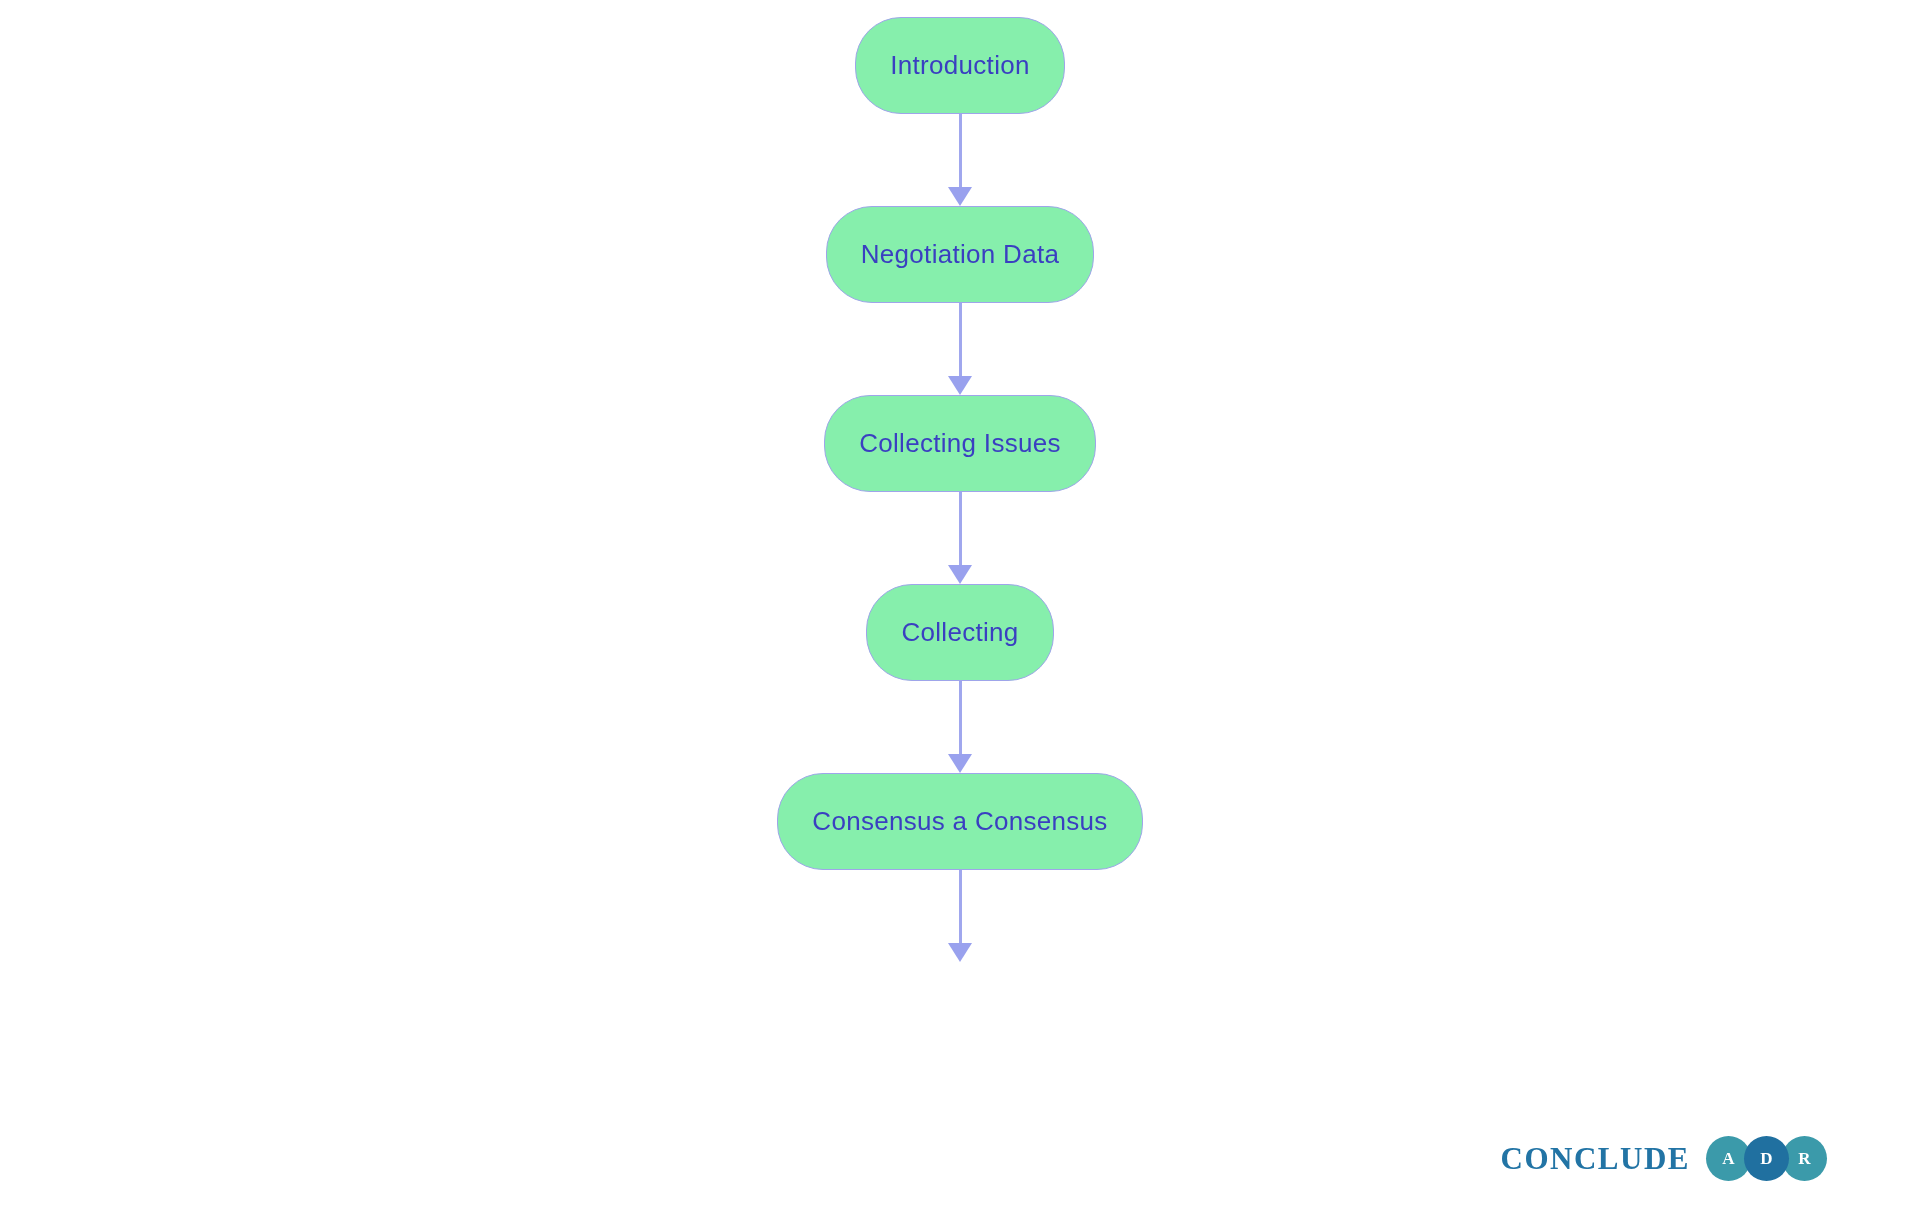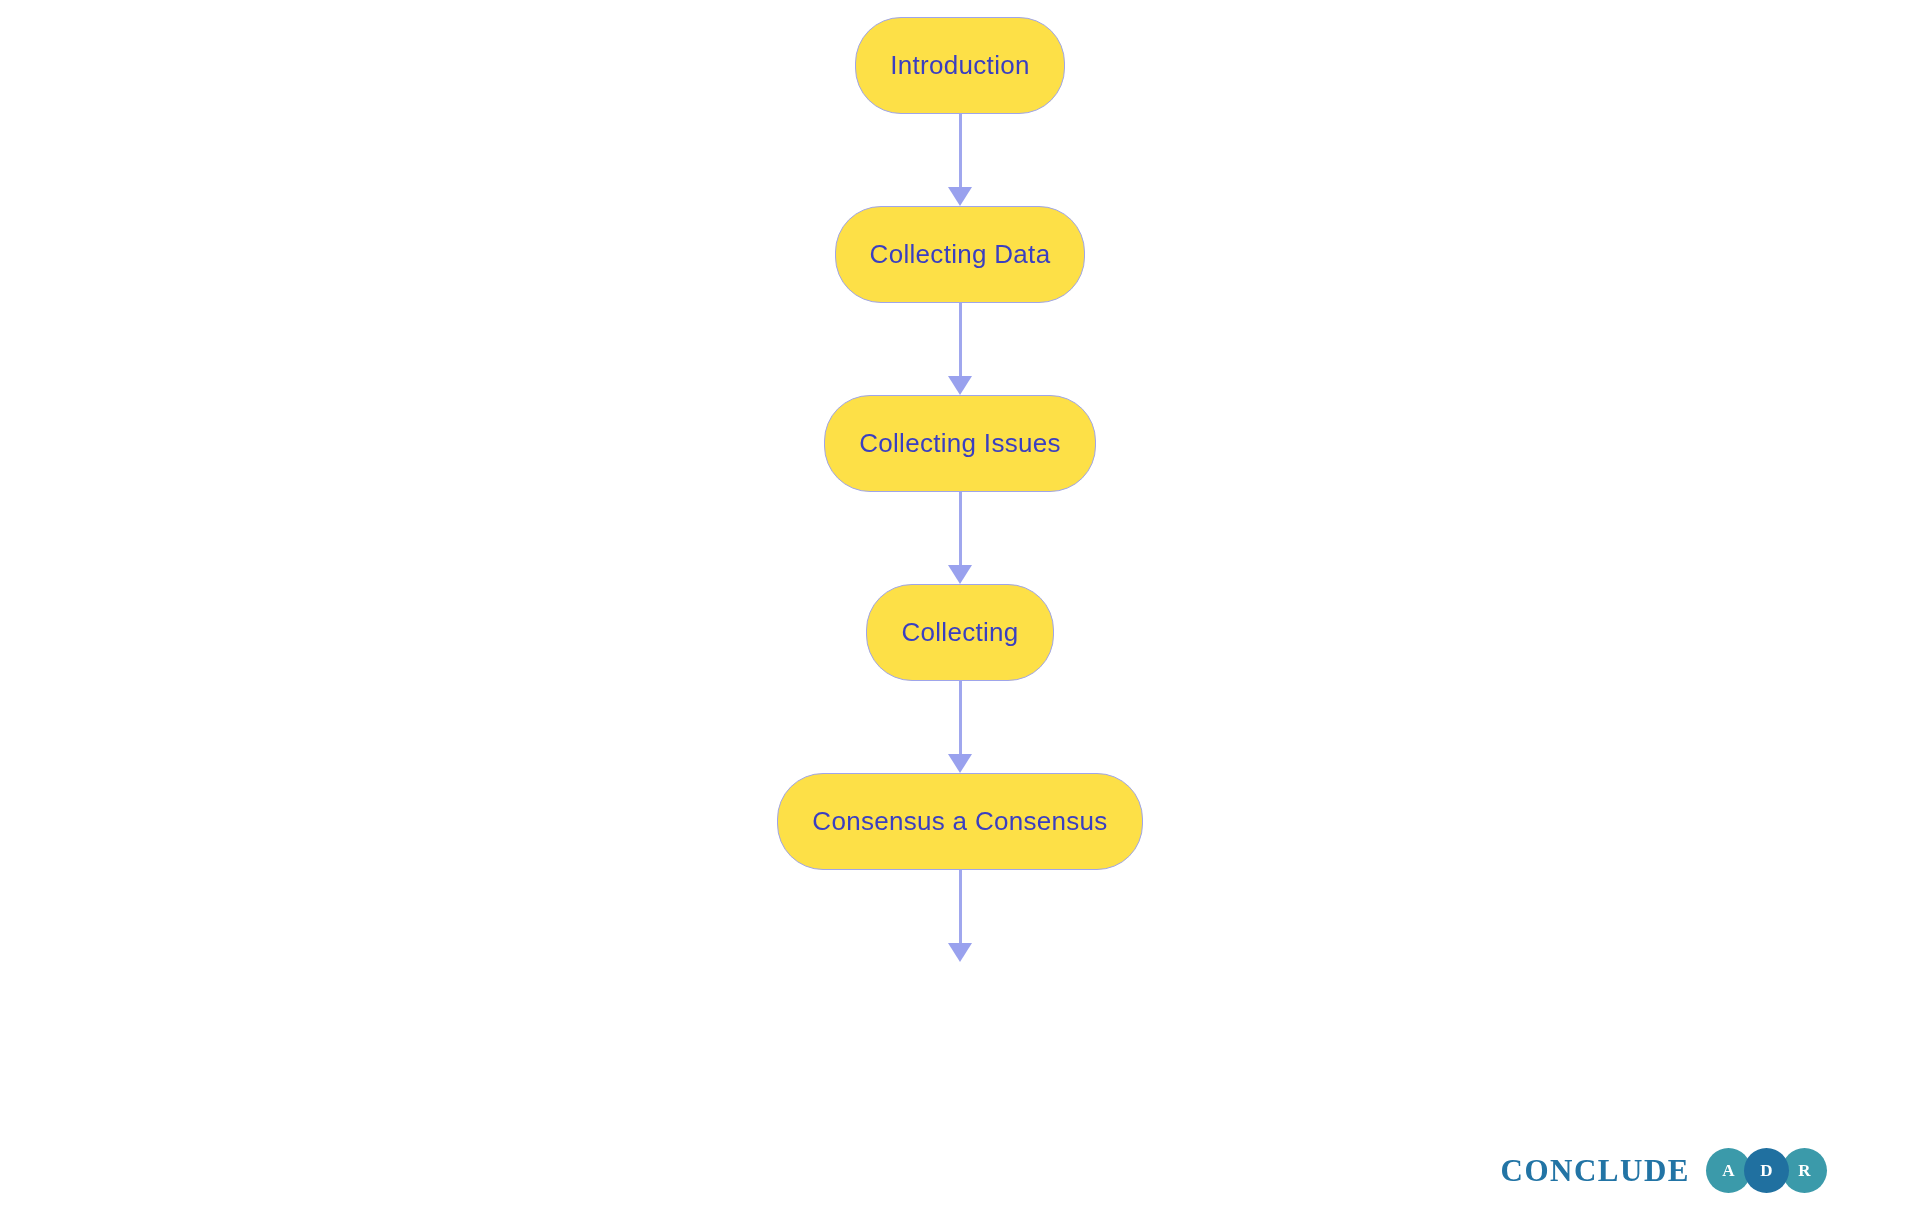--- a/index.html
+++ b/index.html
@@ -23,21 +23,21 @@
     left: 0;
     width: 100%;
     display: flex;
     flex-direction: column;
     align-items: center;
   }
   .node {
     box-sizing: border-box;
     height: 97px;
     padding: 0 34px;
-    background: #fde047;
+    background: #86efac;
     border: 1.5px solid #9fa5ea;
     border-radius: 46px;
     display: flex;
     align-items: center;
     justify-content: center;
   }
   .node-label {
     font-size: 26px;
     color: #3a3fc1;
     white-space: nowrap;
@@ -57,21 +57,21 @@
   .arrow-head {
     width: 0;
     height: 0;
     border-left: 12px solid transparent;
     border-right: 12px solid transparent;
     border-top: 19px solid #99a1ee;
   }
   .logo {
     position: absolute;
     right: 93px;
-    bottom: 22px;
+    bottom: 34px;
     display: flex;
     align-items: center;
     gap: 16px;
   }
   .wordmark {
     font-family: "Liberation Serif", serif;
     font-weight: bold;
     font-size: 31px;
     letter-spacing: 1.5px;
     color: #2274a5;
@@ -107,21 +107,21 @@
     <div class="node">
       <span class="node-label">Introduction</span>
     </div>
 
     <div class="arrow">
       <div class="arrow-line"></div>
       <div class="arrow-head"></div>
     </div>
 
     <div class="node">
-      <span class="node-label">Collecting Data</span>
+      <span class="node-label">Negotiation Data</span>
     </div>
 
     <div class="arrow">
       <div class="arrow-line"></div>
       <div class="arrow-head"></div>
     </div>
 
     <div class="node">
       <span class="node-label">Collecting Issues</span>
     </div>

